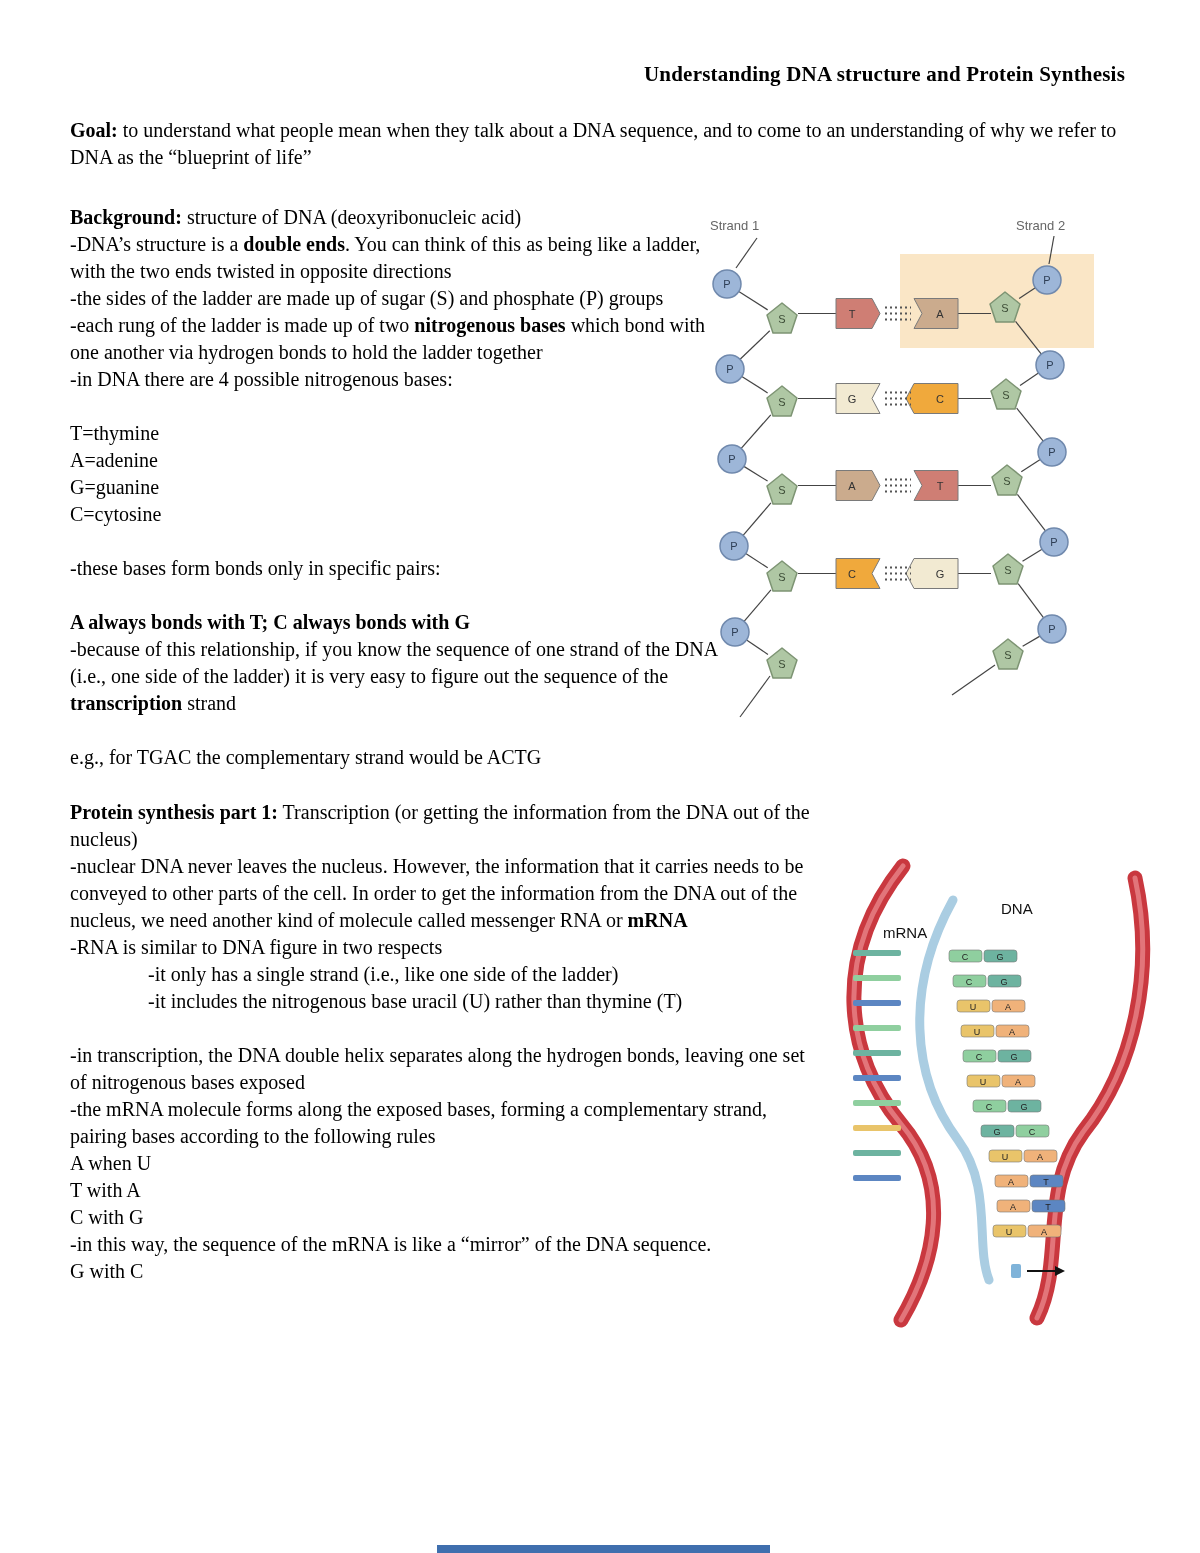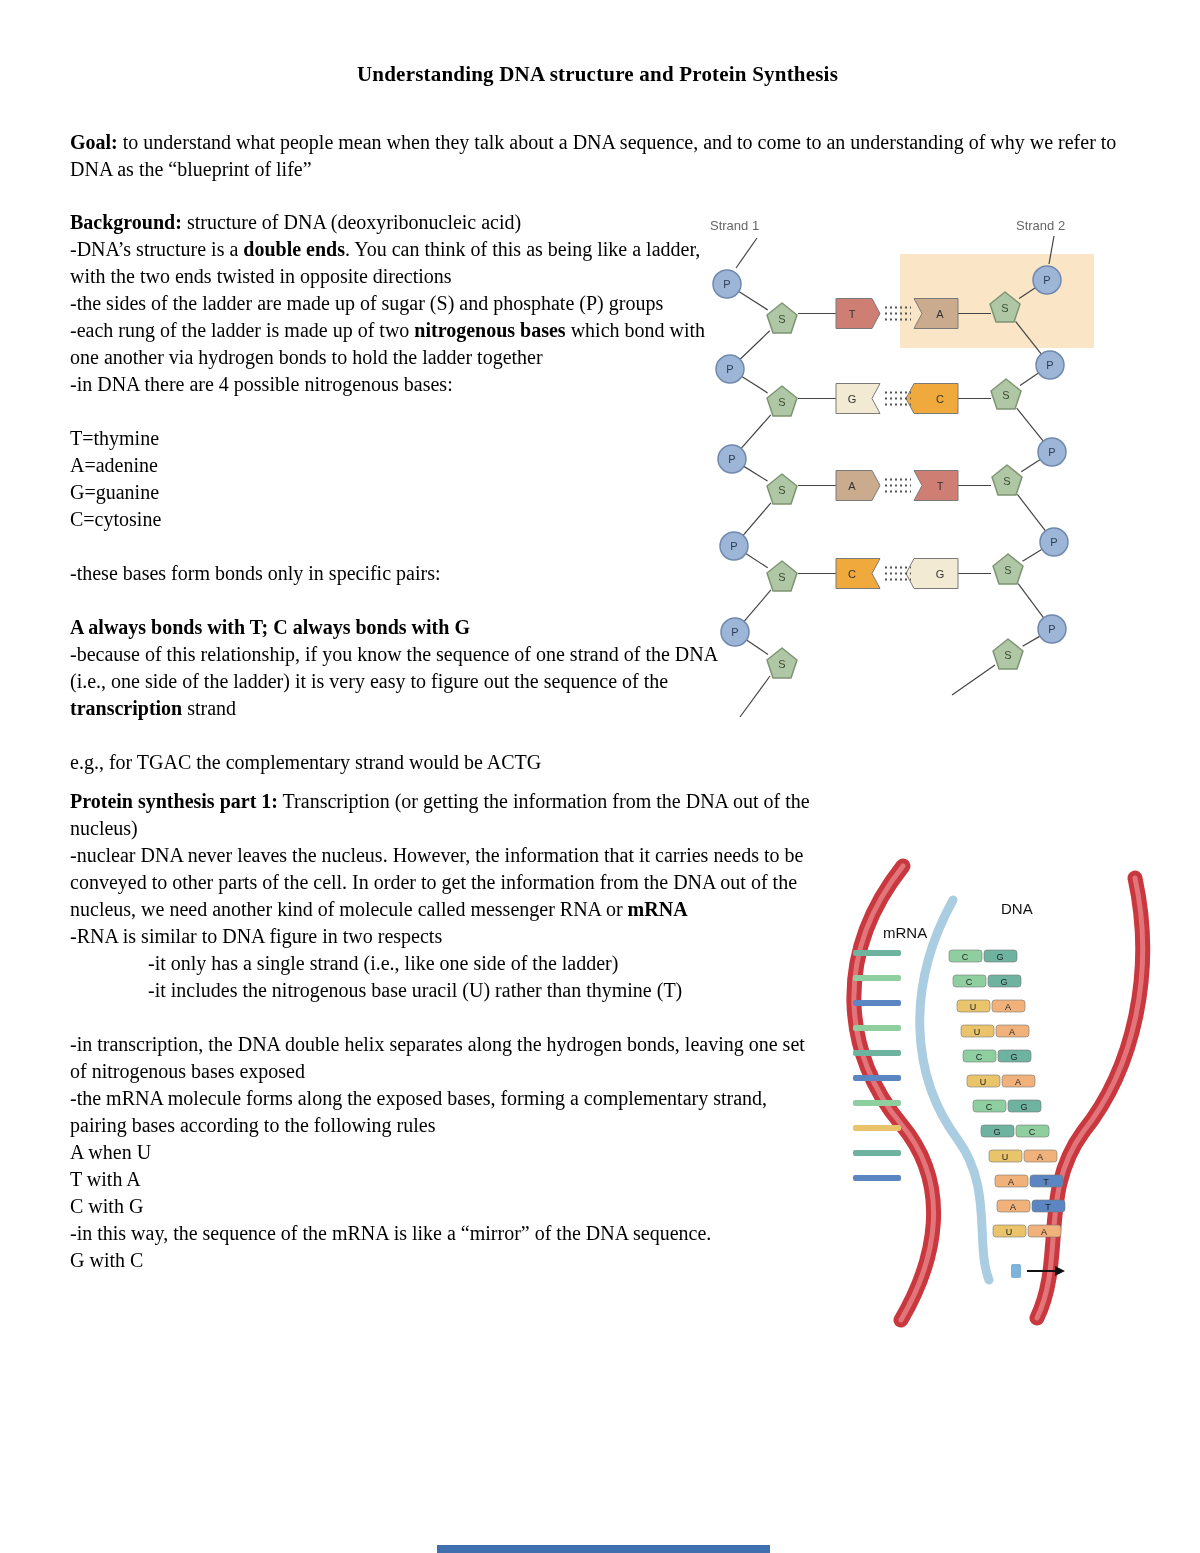--- a/index.html
+++ b/index.html
@@ -2,25 +2,25 @@
 <html><head>
 <meta charset="utf-8">
 <style>
   *{margin:0;padding:0;box-sizing:border-box}
   html,body{background:#ffffff}
   body{
     width:1200px;height:1553px;position:relative;overflow:hidden;
     font-family:"Liberation Serif",serif;color:#000;
   }
   .content{padding:0 75px 0 70px}
-  .title{font-size:21px;font-weight:bold;text-align:center;padding-top:62px;letter-spacing:0.2px}
+  .title{font-size:21px;font-weight:bold;text-align:right;padding-top:62px;letter-spacing:0.2px}
   .para{font-size:20px;line-height:27px}
-  .goal{margin-top:42px}
-  .bg-section{width:652px;margin-top:26px}
-  .protein-section{width:750px;margin-top:12px}
+  .goal{margin-top:30px}
+  .bg-section{width:652px;margin-top:33px}
+  .protein-section{width:750px;margin-top:28px}
   .gap{margin-top:27px}
   .indent{padding-left:78px}
   b{font-weight:bold}
   .diagram{position:absolute}
   #ladder{left:702px;top:212px;width:422px;height:535px}
   #trans{left:803px;top:852px;width:360px;height:495px}
   .bottom-strip{position:absolute;left:437px;top:1545px;width:333px;height:8px;background:#3f6fae}
 </style>
 </head>
 <body>

